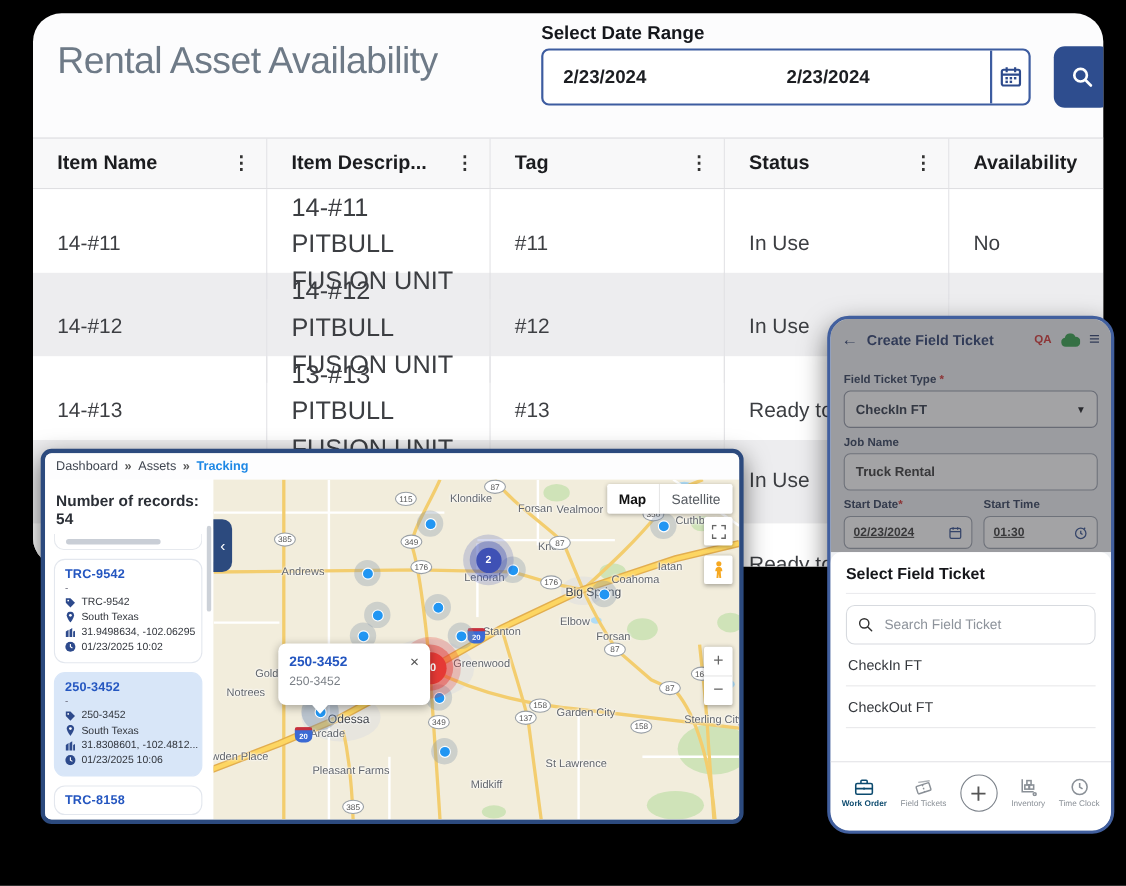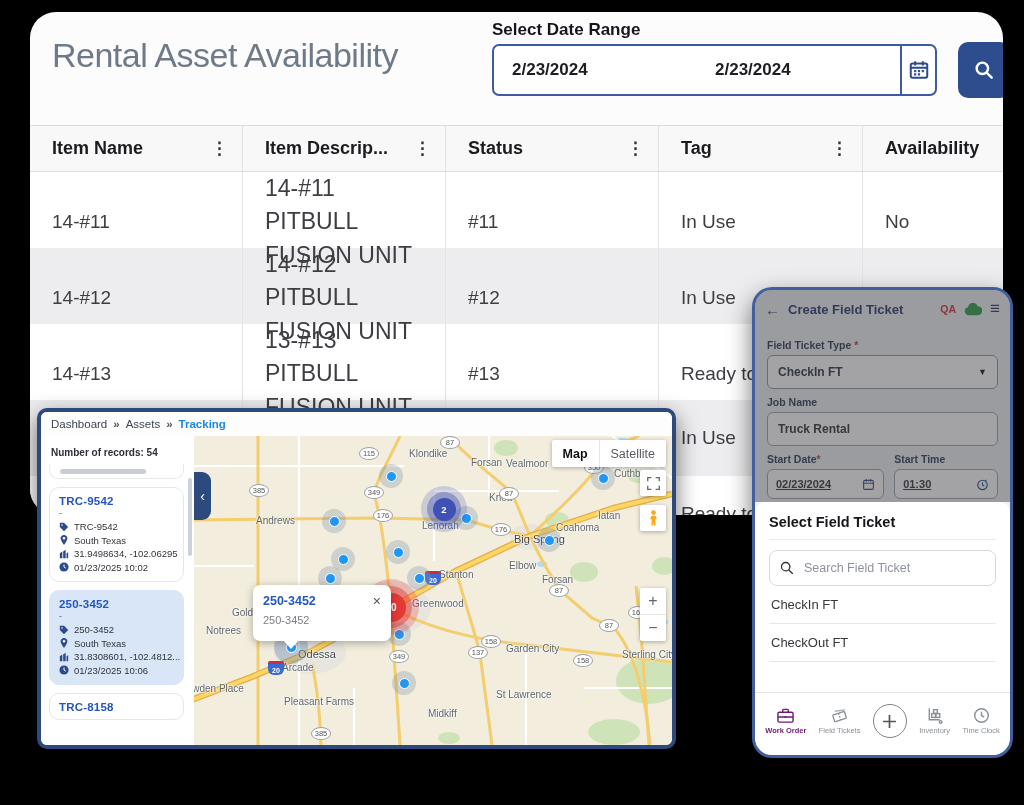--- a/index.html
+++ b/index.html
@@ -42,21 +42,21 @@
   .crumb-sep{color:#555;font-weight:700;}
   .crumb-link{cursor:pointer;}
   .crumb-active{color:#1e88e5;font-weight:600;cursor:pointer;}
   .mw-body{position:relative;display:flex;height:calc(100% - 24px);}
 
   .asset-sidebar{width:153px;box-sizing:border-box;padding:6px 10px 6px 8px;position:relative;background:#fff;overflow:hidden;}
   .s-search{height:30px;border:1px solid #c9ccd1;border-radius:4px;display:flex;align-items:center;
     padding:0 8px;background:#fff;}
   .s-search input{border:none;outline:none;flex:1;min-width:0;font-family:inherit;font-size:12px;color:#333;}
   .s-search input::placeholder{color:#9aa0a6;}
-  .records{font-size:10px;font-weight:600;color:#2b2f36;margin:5px 0 6px 2px;}
+  .records{font-size:14px;font-weight:600;color:#2b2f36;margin:5px 0 6px 2px;}
   .card-fragment{height:14px;border:1px solid #e6e9ee;border-top:none;border-radius:0 0 9px 9px;
     margin-bottom:8px;display:flex;align-items:center;padding:0 10px;}
   .frag-bar{width:86px;height:5px;border-radius:3px;background:#c9ced6;}
   .asset-card{border:1px solid #e3e7ee;border-radius:10px;padding:7px 9px 6px;margin-bottom:8px;background:#fff;}
   .asset-card.selected{background:#d8e6f8;border-color:#d8e6f8;}
   .a-id{font-size:11.5px;font-weight:800;color:#2456c0;letter-spacing:.2px;}
   .a-dash{font-size:9px;color:#667;margin:1px 0 3px;}
   .a-row{display:flex;align-items:center;gap:5px;font-size:9.5px;color:#30343b;margin:2.5px 0;white-space:nowrap;}
   .a-row svg{flex:0 0 auto;}
   .s-scrollbar{position:absolute;right:2px;top:42px;width:4px;height:78px;background:#ccd1d8;border-radius:2px;}
@@ -147,21 +147,21 @@
   .sheet-search{margin-top:10px;height:36px;border:1px solid #d7dadf;border-radius:8px;display:flex;
     align-items:center;gap:8px;padding:0 10px;box-sizing:border-box;}
   .sheet-search input{border:none;outline:none;flex:1;min-width:0;font-family:inherit;font-size:12.5px;color:#333;}
   .sheet-search input::placeholder{color:#8d939b;}
   .sheet-opt{padding:11px 2px;font-size:13px;color:#35383d;border-bottom:1px solid #e8e8ea;cursor:pointer;}
   .sheet-spacer{flex:1;}
   .p-nav{height:56px;border-top:1px solid #e3e3e6;margin:0 -14px 6px;display:flex;align-items:center;
     justify-content:space-around;padding:0 4px;}
   .nav-item{display:flex;flex-direction:column;align-items:center;gap:2px;color:#8a9097;cursor:pointer;}
   .nav-item .nlabel{font-size:7.5px;}
-  .nav-item.active{color:#701a75;}
+  .nav-item.active{color:#0c4a6e;}
   .nav-item.active .nlabel{font-weight:700;}
   .plus-btn{width:34px;height:34px;border-radius:50%;border:1.6px solid #7c828a;display:flex;
     align-items:center;justify-content:center;color:#6a7076;font-size:20px;cursor:pointer;box-sizing:border-box;}
 </style>
 </head>
 <body>
 
 <div class="stage">
 
   <section class="report-card">
@@ -199,25 +199,25 @@
       <div class="t-row t-head">
         <div class="t-cell">
             <span>Item Name</span>
             <span class="kebab"></span>
           </div>
         <div class="t-cell">
             <span>Item Descrip...</span>
             <span class="kebab"></span>
           </div>
         <div class="t-cell">
+            <span>Tag</span>
+            <span class="kebab"></span>
+          </div>
+        <div class="t-cell">
             <span>Status</span>
-            <span class="kebab"></span>
-          </div>
-        <div class="t-cell">
-            <span>Tag</span>
             <span class="kebab"></span>
           </div>
         <div class="t-cell">
             <span>Availability</span>
           </div>
       </div>
       <div class="t-row t-body-row">
         <div class="t-cell">14-#11</div>
         <div class="t-cell t-desc">14-#11 PITBULL FUSION UNIT</div>
         <div class="t-cell">#11</div>

